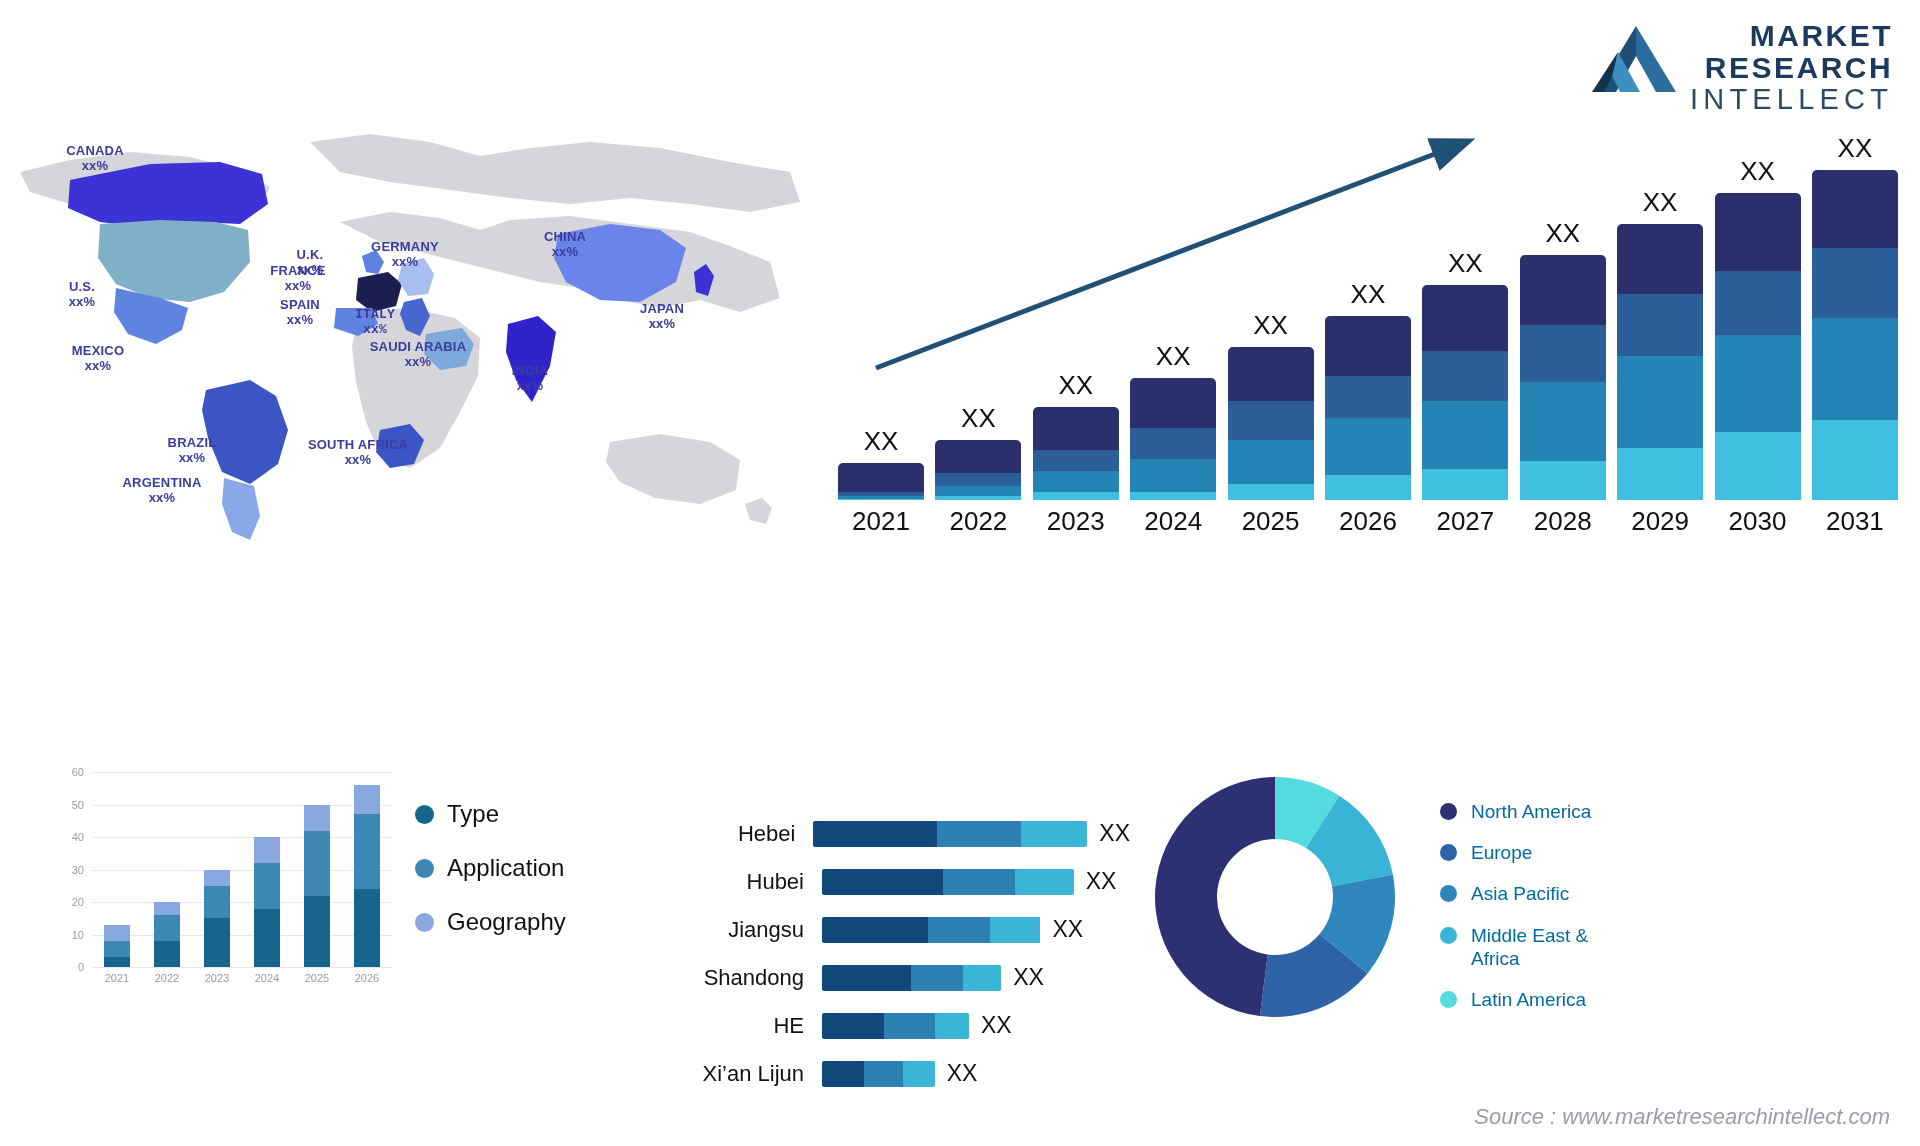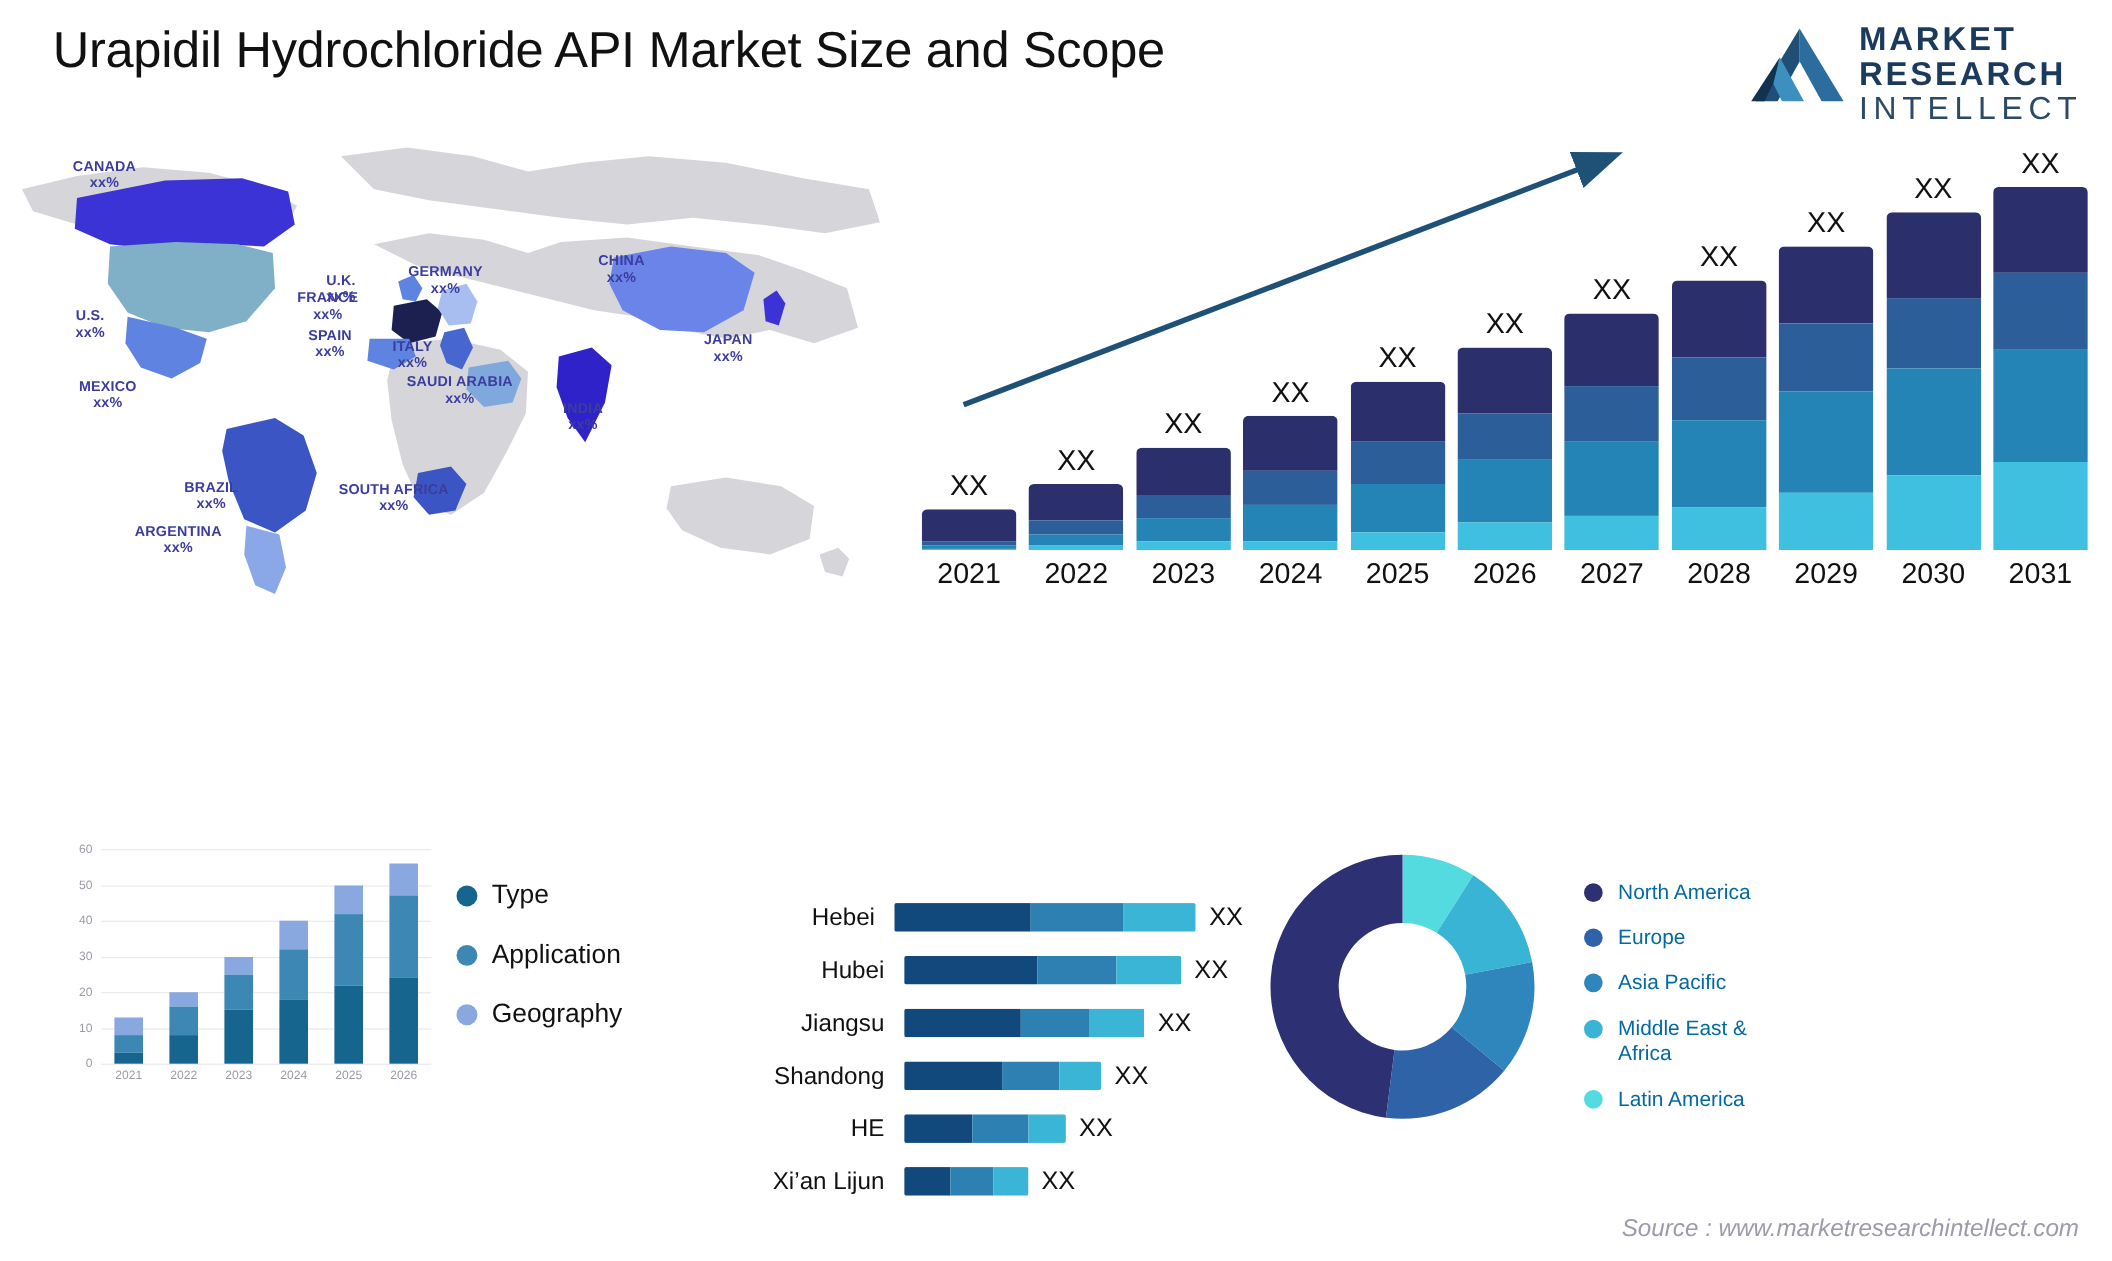--- a/index.html
+++ b/index.html
@@ -11,21 +11,21 @@
     overflow: hidden;
   }
 
   
   #header { position: absolute; left: 0; top: 0; width: 1920px; height: 120px; }
   #page-title {
     position: absolute; left: 48px; top: 18px;
     font-size: 46px; font-weight: 400; color: #111111;
     letter-spacing: -0.3px; white-space: nowrap;
   }
-  #logo { position: absolute; right: 30px; top: 14px; width: 300px; height: 92px; }
+  #logo { position: absolute; right: 30px; top: 14px; width: 300px; height: 92px; text-align: right; }
   #logo-mark { position: absolute; left: 0; top: 8px; width: 92px; height: 74px; }
   #logo-text { position: absolute; left: 100px; top: 6px; }
   .logo-line1, .logo-line2 {
     font-size: 30px; font-weight: bold; color: #1b3a5c;
     letter-spacing: 2.5px; line-height: 1.07;
   }
   .logo-line3 {
     font-size: 29px; font-weight: 300; color: #2b4a66;
     letter-spacing: 5.2px; line-height: 1.1;
   }
@@ -97,21 +97,20 @@
   
   #source {
     position: absolute; right: 30px; bottom: 16px;
     font-size: 22px; color: #9b9bab; font-style: italic; white-space: nowrap;
   }
 </style>
 </head>
 <body>
 
 <div id="header">
-  <div id="page-title">Urapidil Hydrochloride API Market Size and Scope</div>
 
   <div id="logo">
     <svg id="logo-mark" viewBox="0 0 92 74">
       <polygon points="46,4 86,70 66,70 46,34" fill="#2b6e9e"></polygon>
       <polygon points="46,4 46,34 26,70 6,70" fill="#1f4f76"></polygon>
       <polygon points="28,30 50,70 30,70 22,54" fill="#3d8fbf"></polygon>
       <polygon points="28,30 22,54 14,70 2,70" fill="#11334f"></polygon>
     </svg>
     <div id="logo-text">
       <div class="logo-line1">MARKET</div>
@@ -153,21 +152,21 @@
   <div id="map-labels">
       <div class="map-label" style="left: 85px; top: 32px; transform: translateX(-50%);"><span>CANADA</span><span class="pct">xx%</span></div>
       <div class="map-label" style="left: 72px; top: 168px; transform: translateX(-50%);"><span>U.S.</span><span class="pct">xx%</span></div>
       <div class="map-label" style="left: 88px; top: 232px; transform: translateX(-50%);"><span>MEXICO</span><span class="pct">xx%</span></div>
       <div class="map-label" style="left: 182px; top: 324px; transform: translateX(-50%);"><span>BRAZIL</span><span class="pct">xx%</span></div>
       <div class="map-label" style="left: 152px; top: 364px; transform: translateX(-50%);"><span>ARGENTINA</span><span class="pct">xx%</span></div>
       <div class="map-label" style="left: 300px; top: 136px; transform: translateX(-50%);"><span>U.K.</span><span class="pct">xx%</span></div>
       <div class="map-label" style="left: 288px; top: 152px; transform: translateX(-50%);"><span>FRANCE</span><span class="pct">xx%</span></div>
       <div class="map-label" style="left: 290px; top: 186px; transform: translateX(-50%);"><span>SPAIN</span><span class="pct">xx%</span></div>
       <div class="map-label" style="left: 395px; top: 128px; transform: translateX(-50%);"><span>GERMANY</span><span class="pct">xx%</span></div>
-      <div class="map-label" style="left: 365px; top: 196px; transform: translateX(-50%);"><span>ITALY</span><span class="pct">xx%</span></div>
+      <div class="map-label" style="left: 365px; top: 196px; transform: translateX(-50%); font-family: Liberation Mono, monospace;"><span>ITALY</span><span class="pct">xx%</span></div>
       <div class="map-label" style="left: 408px; top: 228px; transform: translateX(-50%);"><span>SAUDI ARABIA</span><span class="pct">xx%</span></div>
       <div class="map-label" style="left: 348px; top: 326px; transform: translateX(-50%);"><span>SOUTH AFRICA</span><span class="pct">xx%</span></div>
       <div class="map-label" style="left: 520px; top: 252px; transform: translateX(-50%);"><span>INDIA</span><span class="pct">xx%</span></div>
       <div class="map-label" style="left: 555px; top: 118px; transform: translateX(-50%);"><span>CHINA</span><span class="pct">xx%</span></div>
       <div class="map-label" style="left: 652px; top: 190px; transform: translateX(-50%);"><span>JAPAN</span><span class="pct">xx%</span></div>
     </div>
 </div>
 
 <div id="growth-chart">
   <svg id="growth-arrow" width="1080" height="425" viewBox="0 0 1080 425">

